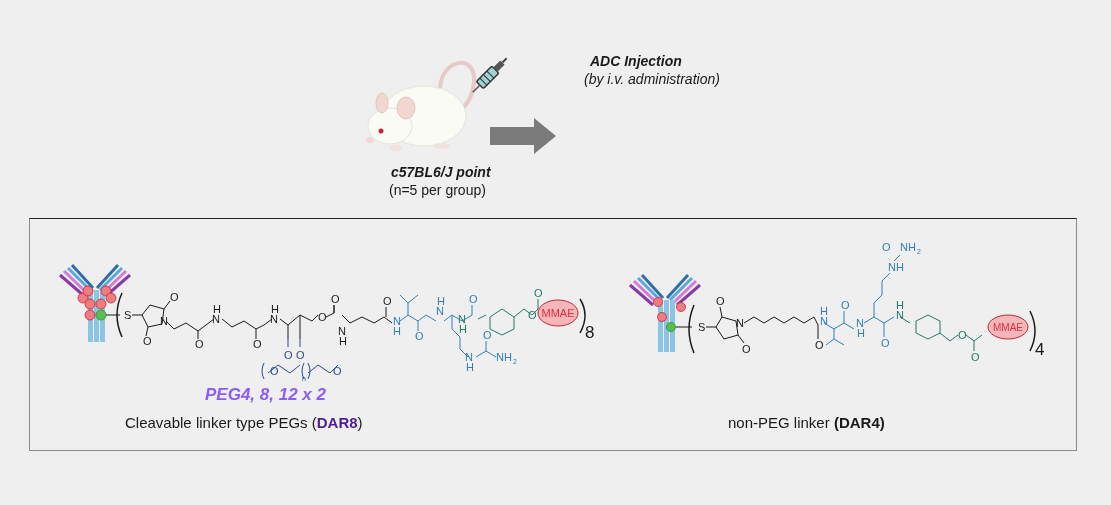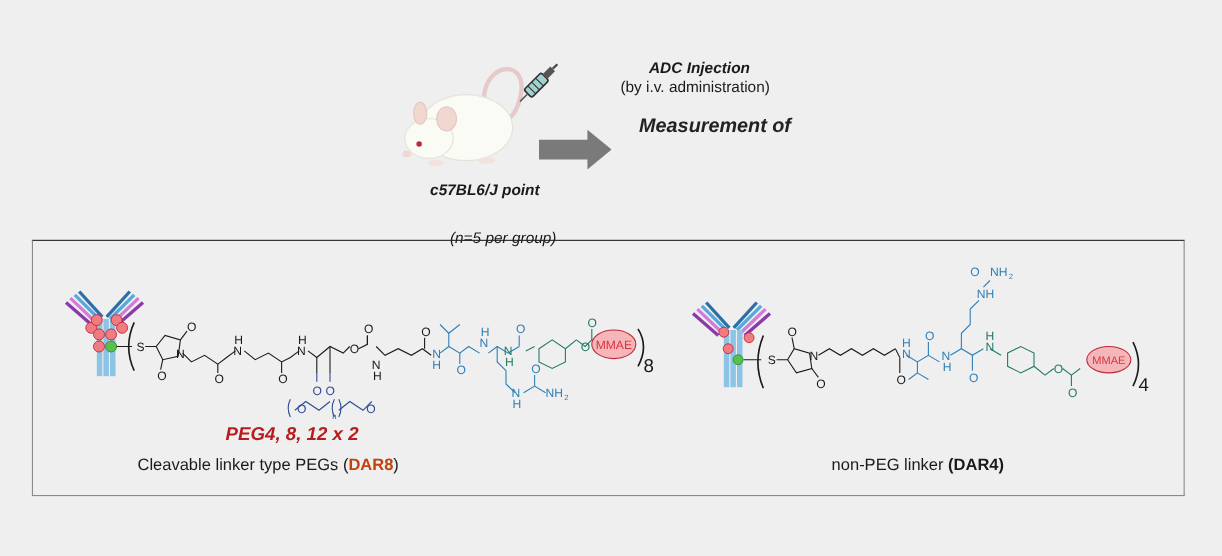--- a/index.html
+++ b/index.html
@@ -3,22 +3,22 @@
 <meta charset="utf-8">
 <style>
   html, body { margin:0; padding:0; }
   body { width:1111px; height:505px; background:#efefef; position:relative; overflow:hidden; font-family:"Liberation Sans", sans-serif; color:#1a1a1a; }
   .abs { position:absolute; }
   .italic-bold { font-style:italic; font-weight:bold; }
   .label-sm { font-size:14px; line-height:19px; }
   .measure { font-size:18px; line-height:23px; font-style:italic; font-weight:bold; color:#222; }
   .panel { position:absolute; left:29px; top:218px; width:1048px; height:233px; border:1px solid #8a8a8a; border-top-color:#222; box-sizing:border-box; }
   .caption { font-size:15px; color:#1a1a1a; }
-  .dar-blue { color:#c2410c; font-weight:bold; }
-  .peg-label { font-size:17px; font-style:italic; font-weight:bold; color:#b91c1c; }
+  .dar-blue { color:#4c1d95; font-weight:bold; }
+  .peg-label { font-size:17px; font-style:italic; font-weight:bold; color:#8b5cf6; }
   svg text { font-family:"Liberation Sans", sans-serif; }
 </style>
 </head>
 <body>
 
 <div class="abs" style="left:362px; top:48px; width:120px; height:110px;">
   <svg width="120" height="110" viewBox="0 0 120 110">
     <path d="M78 40 C 80 10, 115 5, 112 35 C 110 50, 104 58, 98 62" fill="none" stroke="#e6c9c9" stroke-width="4"></path>
     <ellipse cx="62" cy="68" rx="42" ry="30" fill="#fbfbf6" stroke="#e3e3da"></ellipse>
     <ellipse cx="28" cy="78" rx="22" ry="18" fill="#fbfbf6" stroke="#e3e3da"></ellipse>
@@ -39,33 +39,32 @@
       <line x1="44" y1="24" x2="50" y2="24" stroke="#444" stroke-width="2"></line>
       <line x1="2" y1="24" x2="12" y2="24" stroke="#555" stroke-width="1.5"></line>
       <line x1="17" y1="19" x2="17" y2="29" stroke="#333"></line>
       <line x1="22" y1="19" x2="22" y2="29" stroke="#333"></line>
       <line x1="27" y1="19" x2="27" y2="29" stroke="#333"></line>
     </g>
   </svg>
 </div>
 
 <div class="abs label-sm italic-bold" style="left:391px; top:163px;">c57BL6/J point</div>
-<div class="abs label-sm" style="left:409px; top:181px; font-style:italic;margin-top:26px;">(n=5 per group)</div>
+<div class="abs label-sm" style="left:389px; top:181px; ">(n=5 per group)</div>
 
 <div class="abs label-sm italic-bold" style="left:558px; top:52px;margin-left:32px;">ADC Injection</div>
-<div class="abs label-sm" style="left:564px; top:70px;">(by i.v. administration)</div>
+<div class="abs label-sm" style="left:584px; top:70px;font-style:italic;">(by i.v. administration)</div>
 
 <div class="abs" style="left:490px; top:118px; width:66px; height:36px;">
   <svg width="66" height="36" viewBox="0 0 66 36">
     <polygon points="0,9 44,9 44,0 66,18 44,36 44,27 0,27" fill="#7a7a7a"></polygon>
   </svg>
 </div>
 
 <div class="abs" style="left:581px; top:103px;">
-  <div class="measure">Measurement of</div>
 </div>
 
 <div class="panel"></div>
 
 <div class="abs" style="left:50px; top:235px; width:560px; height:160px;">
   <svg width="560" height="160" viewBox="0 0 560 160" font-size="11">
 
     <g>
       <line x1="33" y1="60" x2="10" y2="40" stroke="#8a3aa8" stroke-width="3"></line>
       <line x1="37" y1="58" x2="14" y2="36" stroke="#d47ad8" stroke-width="3"></line>
@@ -249,15 +248,15 @@
     <text x="276" y="84" fill="#1f7a6a">N</text>
     <text x="338" y="104" fill="#1f7a6a">O</text>
     <text x="351" y="126" fill="#1f7a6a">O</text>
     <ellipse cx="388" cy="92" rx="20" ry="12" fill="#f4b6b8" stroke="#c0283a" stroke-width="1"></ellipse>
     <text x="388" y="96" text-anchor="middle" fill="#d9313f" font-size="10">MMAE</text>
     <path d="M410 76 Q 420 96 410 116" fill="none" stroke="#1a1a1a" stroke-width="1.5"></path>
     <text x="415" y="120" fill="#1a1a1a" font-size="17">4</text>
   </svg>
 </div>
 
-<div class="abs caption" style="left:728px; top:414px;margin-left:28px;">
+<div class="abs caption" style="left:728px; top:414px;">
   <span>non-PEG linker </span><span style="font-weight:bold;">(DAR4)</span>
 </div>
 
 </body></html>

